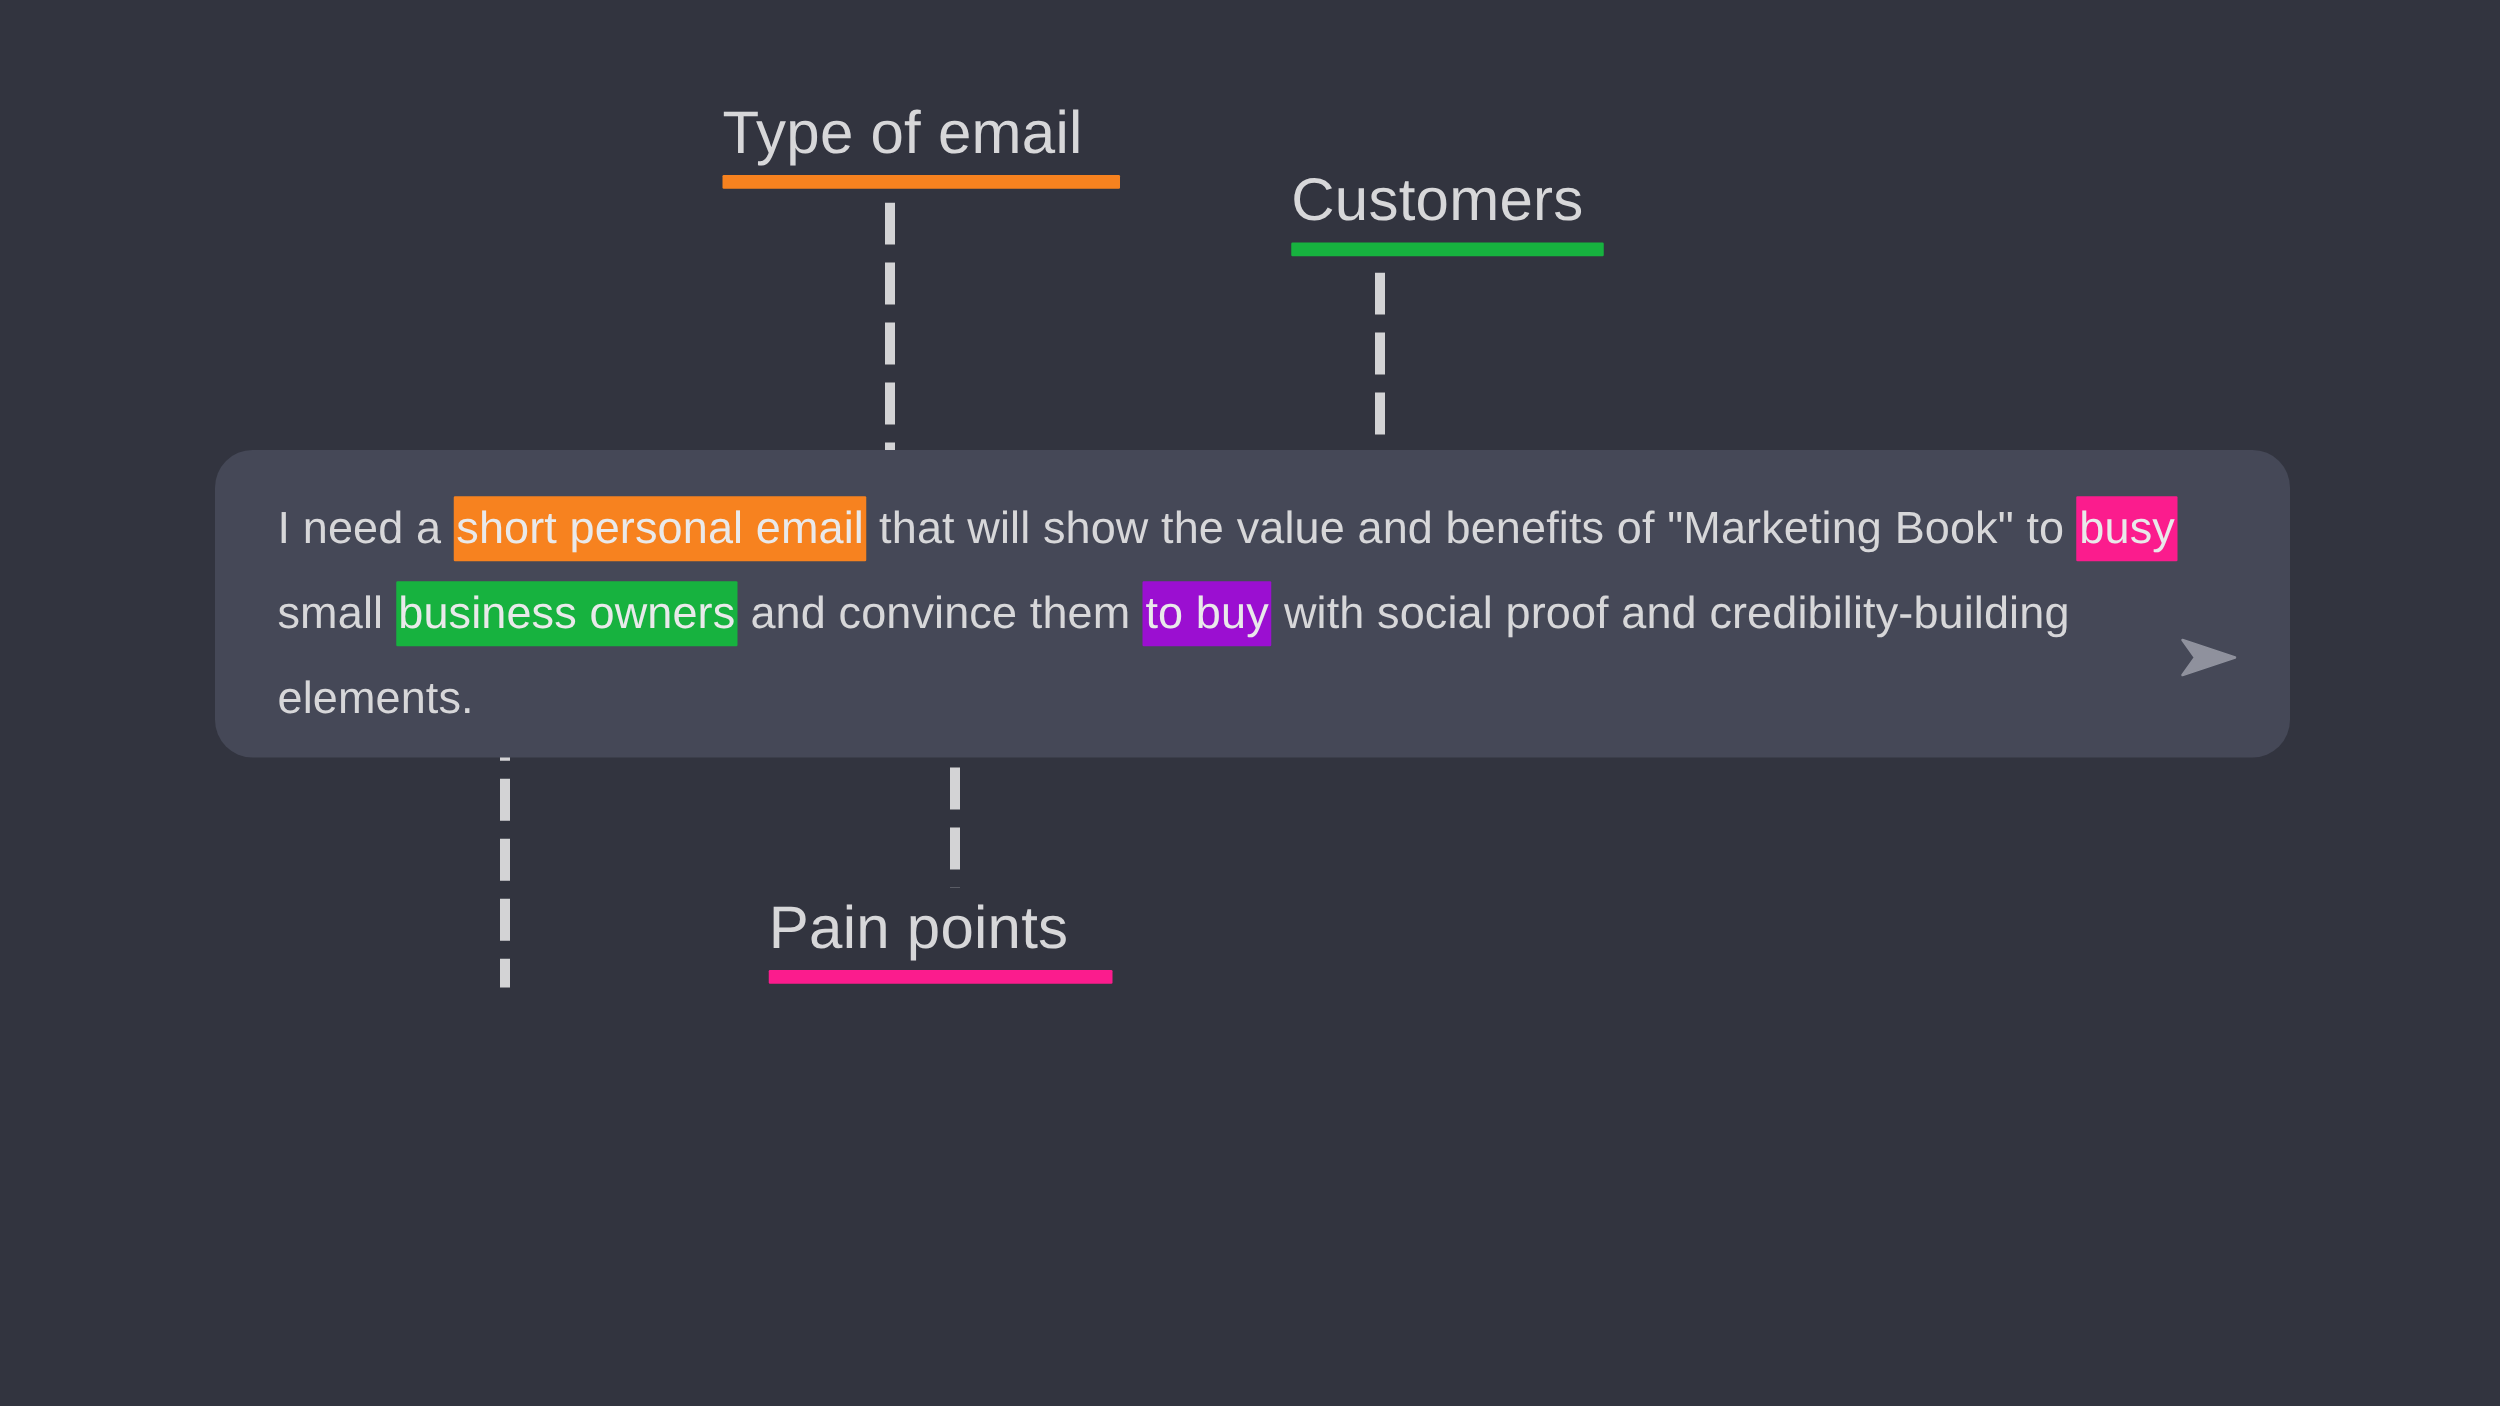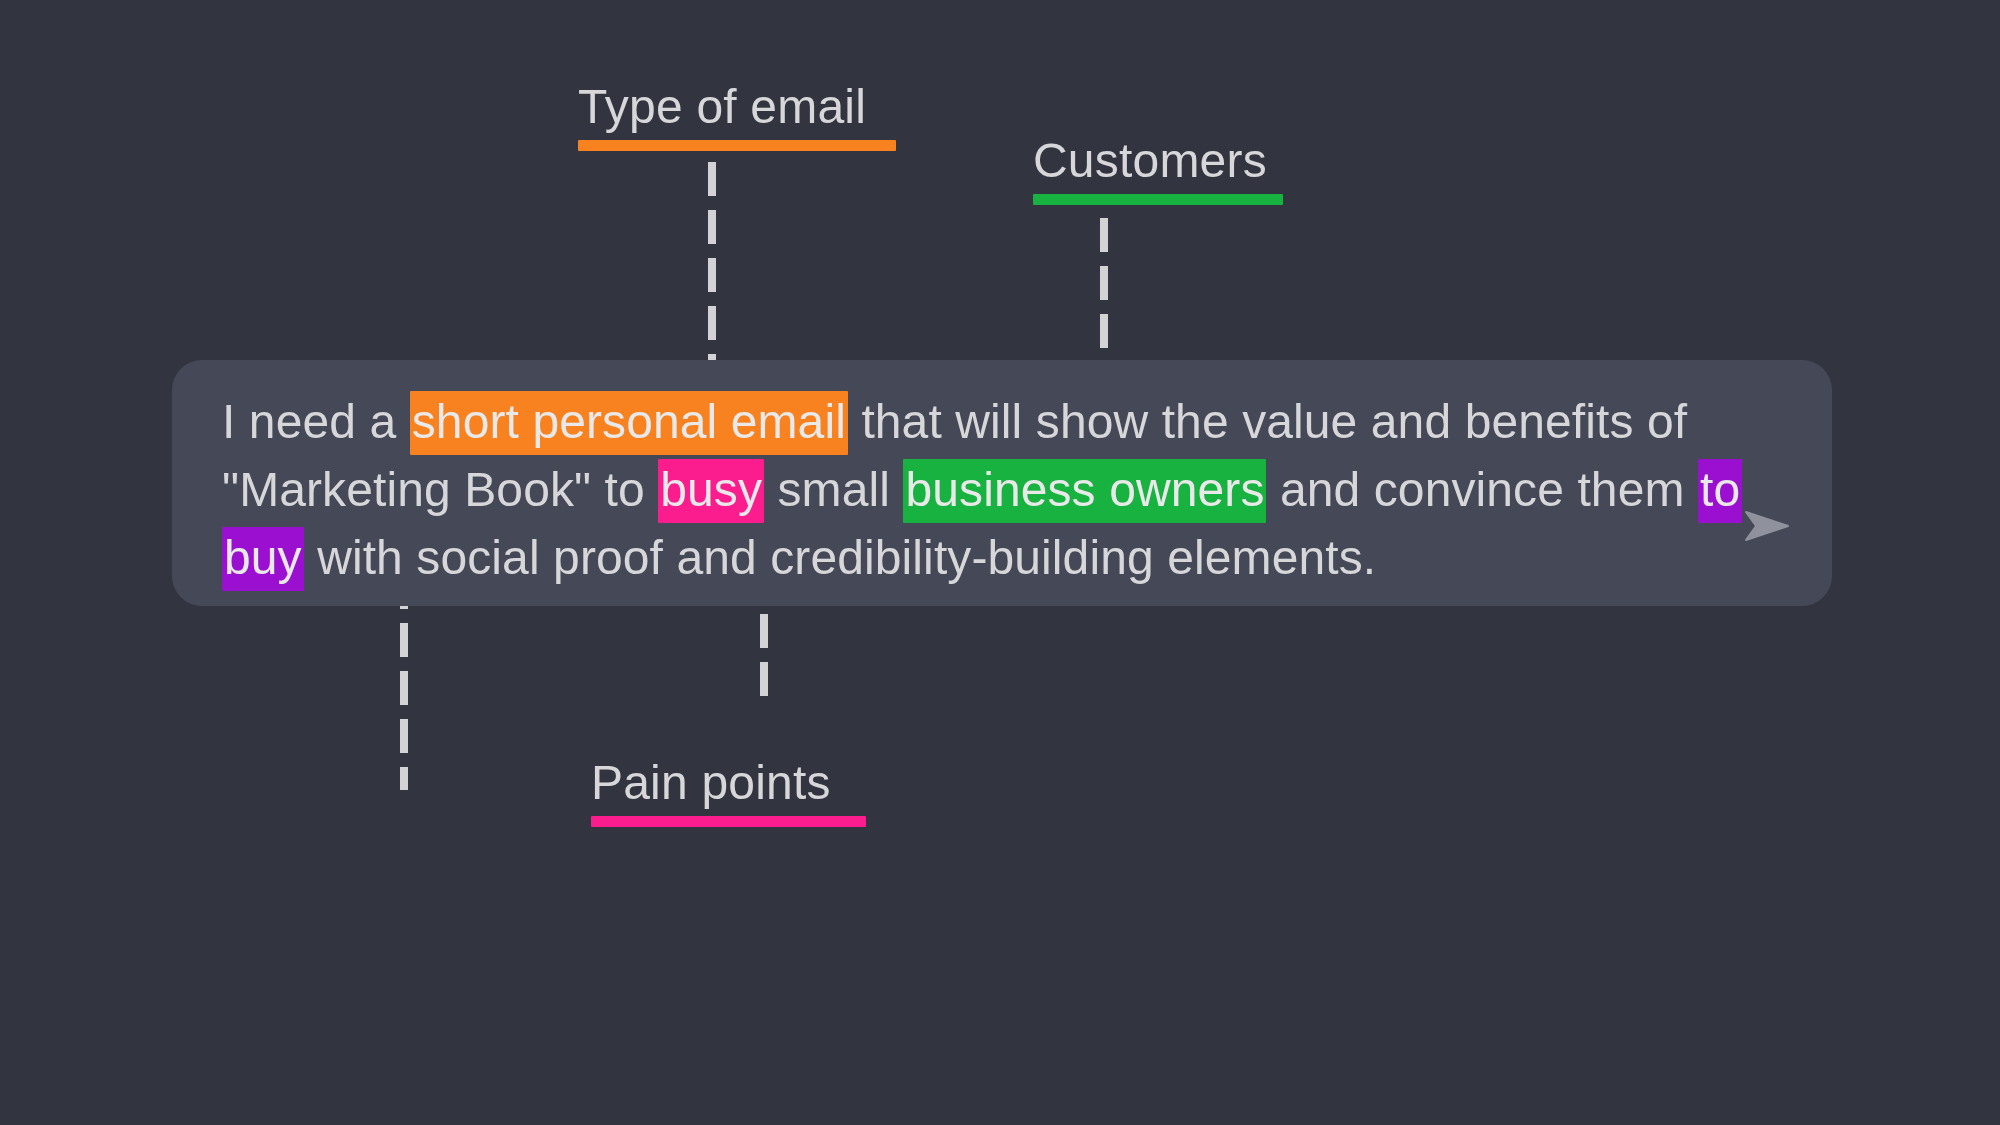--- a/index.html
+++ b/index.html
@@ -58,21 +58,21 @@
     height: 246px;
     background: #454857;
     border-radius: 30px;
     box-sizing: border-box;
   }
   #prompt-text {
     position: absolute;
     left: 50px;
     top: 28px;
     width: 1545px;
-    font-size: 48px;
+    font-size: 36px;
     line-height: 68px;
     color: #d7d7d9;
     letter-spacing: 0.1px;
   }
   #prompt-text .hl {
     color: #e9e9ea;
     padding: 4px 2px 7px 2px;
     border-radius: 1px;
     box-decoration-break: clone;
     -webkit-box-decoration-break: clone;
@@ -105,21 +105,21 @@
   <div class="label" style="left:578px; top:78px;">
     <span class="label-text">Type of email</span>
     <span class="label-bar" style="background:#F7821F; width:318px;"></span>
   </div>
 
   <div class="label" style="left:985px; top:132px;margin-left:48px;">
     <span class="label-text">Customers</span>
     <span class="label-bar" style="background:#17B23F; width:250px;"></span>
   </div>
 
-  <div class="label" style="left:591px; top:714px;margin-top:40px;">
+  <div class="label" style="left:615px; top:714px;">
     <span class="label-text">Pain points</span>
     <span class="label-bar" style="background:#FB1C8D; width:275px;"></span>
   </div>
 
 
   <div id="prompt-panel">
 
     <div id="prompt-text"><span>I need a </span><span class="hl hl-orange">short personal email</span><span> that will show the value and benefits of "Marketing Book" to </span><span class="hl hl-pink">busy</span><span> small </span><span class="hl hl-green">business owners</span><span> and convince them </span><span class="hl hl-purple">to buy</span><span> with social proof and credibility-building elements.</span></div>
 
     <div id="send-icon">

